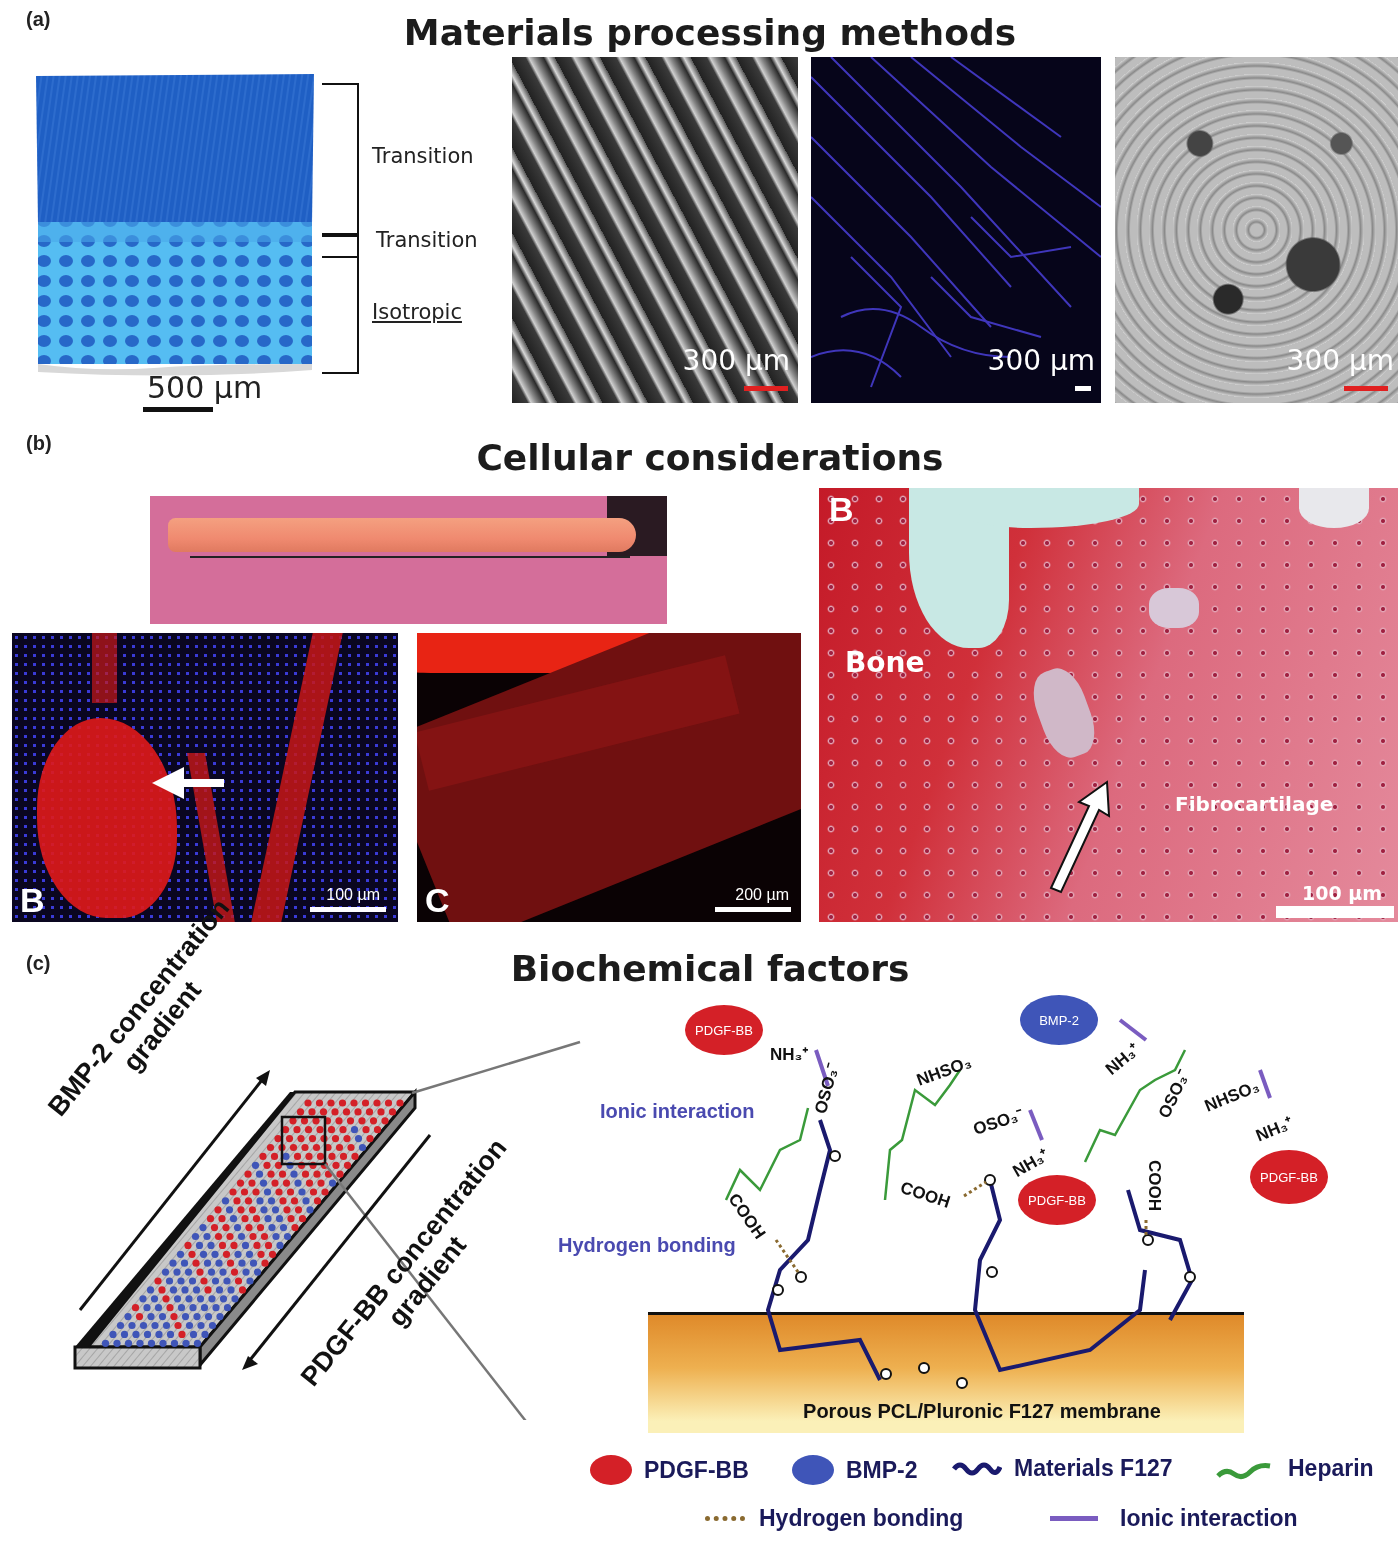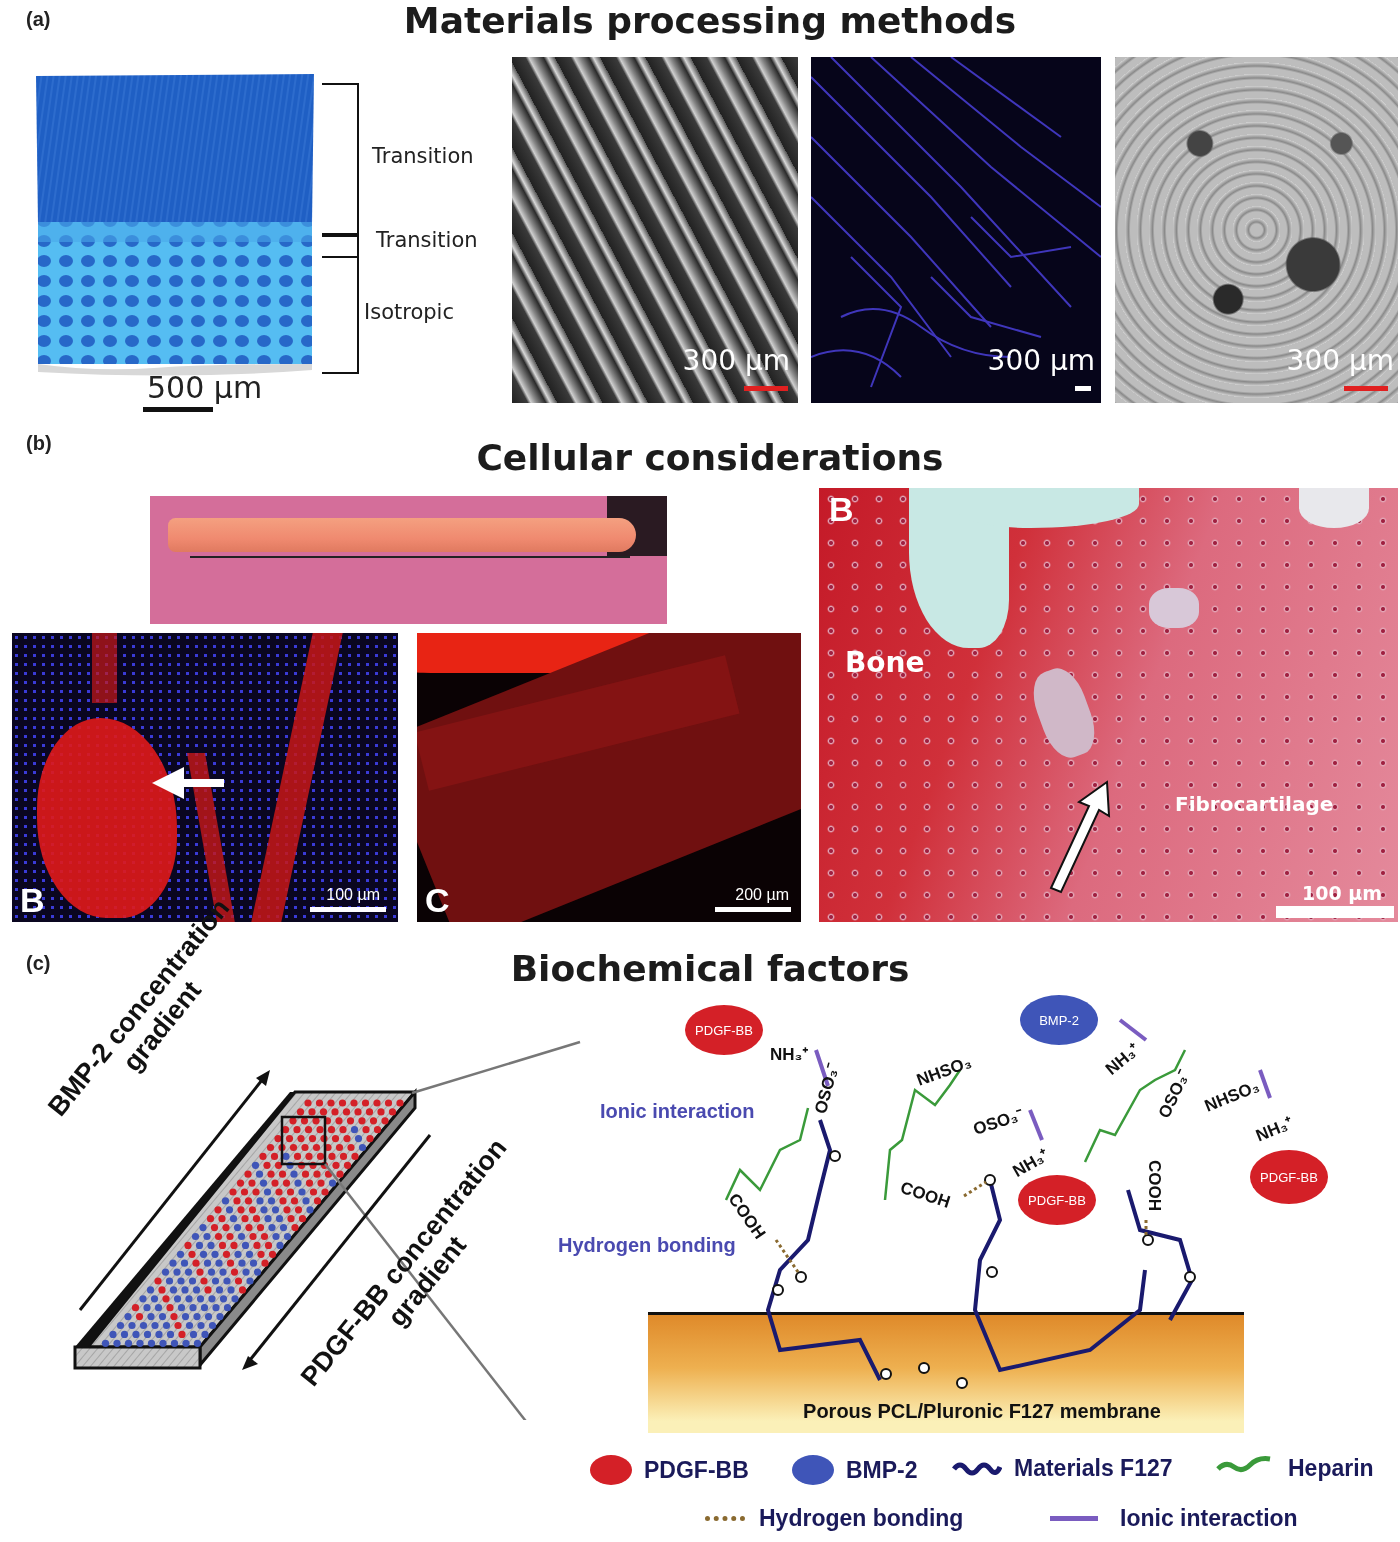--- a/index.html
+++ b/index.html
@@ -13,21 +13,21 @@
   .bracket-label { font-family:"DejaVu Sans", sans-serif; font-size:21px; color:#222; }
   .legend-text { font-family:"Liberation Sans", sans-serif; font-weight:bold; color:#1a1a5a; font-size:23px; white-space:nowrap; }
   .chem { font-family:"Liberation Sans", sans-serif; font-weight:bold; color:#111; font-size:17px; white-space:nowrap; }
   .blue-label { font-family:"Liberation Sans", sans-serif; font-weight:bold; color:#4a4ab0; font-size:20px; white-space:nowrap; }
   .protein { border-radius:50%; color:#fff; font-family:"Liberation Sans", sans-serif; font-size:13px; display:flex; align-items:center; justify-content:center; }
 </style>
 </head>
 <body>
 
 <div class="abs panel-label" style="left:26px;top:8px;">(a)</div>
-<div class="abs section-title" style="left:360px;top:0px;width:700px;">Materials processing methods</div>
+<div class="abs section-title" style="left:360px;top:12px;width:700px;">Materials processing methods</div>
 
 <div class="abs" style="left:34px;top:72px;width:282px;height:305px;">
   <svg width="282" height="305" viewBox="0 0 282 305">
     <defs>
       <pattern id="streaks" width="6" height="40" patternUnits="userSpaceOnUse" patternTransform="rotate(8)">
         <rect width="6" height="40" fill="#1f5fc4"></rect>
         <line x1="2" y1="0" x2="2" y2="40" stroke="#3a78d6" stroke-width="1"></line>
       </pattern>
       <pattern id="cells" width="22" height="20" patternUnits="userSpaceOnUse">
         <rect width="22" height="20" fill="#55bdf2"></rect>
@@ -41,21 +41,21 @@
   </svg>
 </div>
 <div class="abs" style="left:143px;top:407px;width:70px;height:5px;background:#111;"></div>
 <div class="abs" style="left:147px;top:370px;font-family:'DejaVu Sans',sans-serif;font-size:30px;color:#222;">500 µm</div>
 
 <div class="abs" style="left:322px;top:83px;width:35px;height:150px;border-top:2px solid #111;border-right:2px solid #111;border-bottom:2px solid #111;"></div>
 <div class="abs" style="left:322px;top:233px;width:35px;height:20px;border-top:3px solid #111;border-right:2px solid #111;border-bottom:2px solid #111;"></div>
 <div class="abs" style="left:322px;top:256px;width:35px;height:114px;border-top:2px solid #111;border-right:2px solid #111;border-bottom:2px solid #111;"></div>
 <div class="abs bracket-label" style="left:372px;top:144px;">Transition</div>
 <div class="abs bracket-label" style="left:376px;top:228px;">Transition</div>
-<div class="abs bracket-label" style="left:364px;top:300px;">Isotropic</div>
+<div class="abs bracket-label" style="left:372px;top:300px;text-decoration:underline;">Isotropic</div>
 
 <div class="abs micro" style="left:512px;top:57px;width:286px;height:346px;background:repeating-linear-gradient(62deg,#222 0px,#3a3a3a 14px,#cfcfcf 17px,#888 22px,#2a2a2a 30px,#d8d8d8 34px,#555 40px);">
   <div class="abs scale-text" style="right:8px;bottom:26px;">300 µm</div>
   <div class="abs" style="right:10px;bottom:12px;width:44px;height:5px;background:#e02020;"></div>
 </div>
 <div class="abs micro" style="left:811px;top:57px;width:290px;height:346px;background:#06051a;">
   <svg class="abs" width="290" height="346" style="left:0;top:0;">
     <g stroke="#4a3fd8" stroke-width="2" fill="none" opacity="0.85">
       <path d="M0,20 L120,140 L200,230"></path>
         <path d="M20,0 L150,130 L260,250"></path>
@@ -489,21 +489,21 @@
   <div class="abs" style="left:202px;top:0;display:flex;align-items:center;gap:12px;">
     <span style="width:42px;height:30px;border-radius:50%;background:#3f55b8;display:inline-block;"></span>
     <span class="legend-text">BMP-2</span>
   </div>
   <div class="abs" style="left:362px;top:0;display:flex;align-items:center;gap:12px;">
     <svg width="50" height="20">
         <path d="M2,10 Q8,2 14,10 T26,10 T38,10 T48,8" stroke="#1a1a6e" stroke-width="5" fill="none"></path>
       </svg>
     <span class="legend-text">Materials F127</span>
   </div>
-  <div class="abs" style="left:626px;top:0;display:flex;align-items:flex-start;gap:16px;">
+  <div class="abs" style="left:626px;top:0;display:flex;align-items:flex-end;gap:16px;">
     <svg width="56" height="20">
         <path d="M2,14 Q10,6 18,12 T34,10 T54,4" stroke="#3a9a3a" stroke-width="5" fill="none"></path>
       </svg>
     <span class="legend-text">Heparin</span>
   </div>
   <div class="abs" style="left:115px;top:50px;display:flex;align-items:center;gap:14px;">
     <span style="width:40px;border-top:5px dotted #8a6a30;display:inline-block;"></span>
     <span class="legend-text">Hydrogen bonding</span>
   </div>
   <div class="abs" style="left:460px;top:50px;display:flex;align-items:center;gap:22px;">

